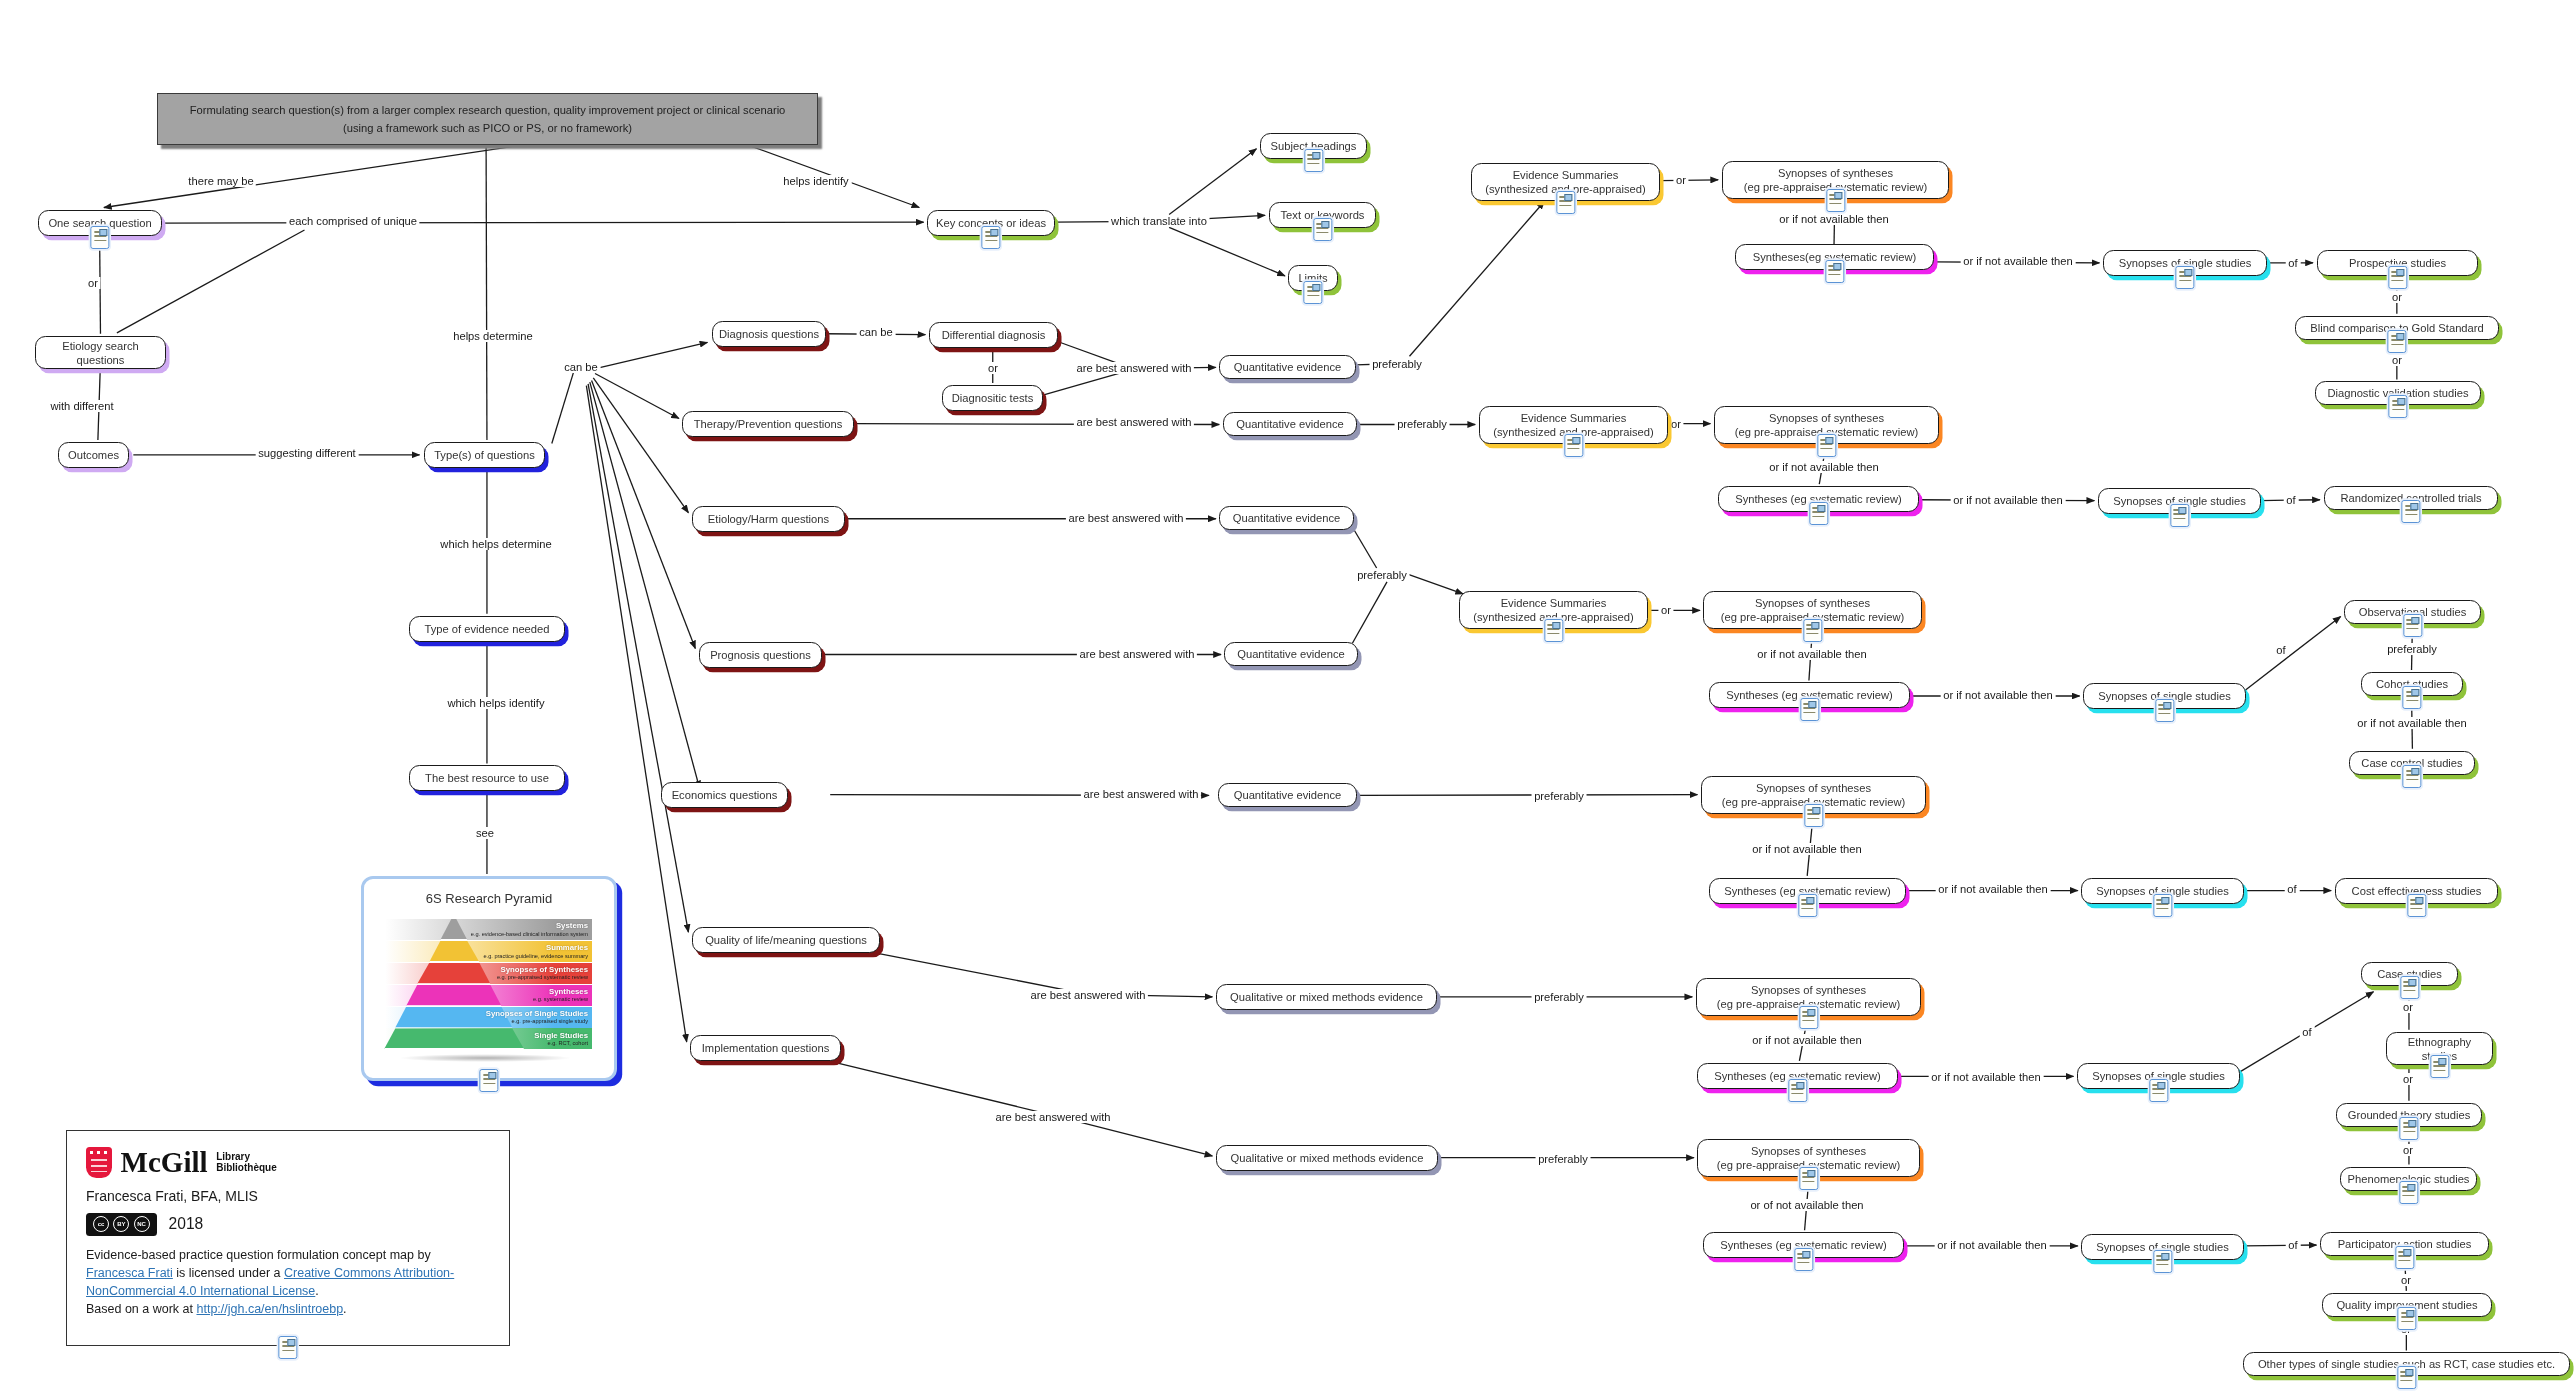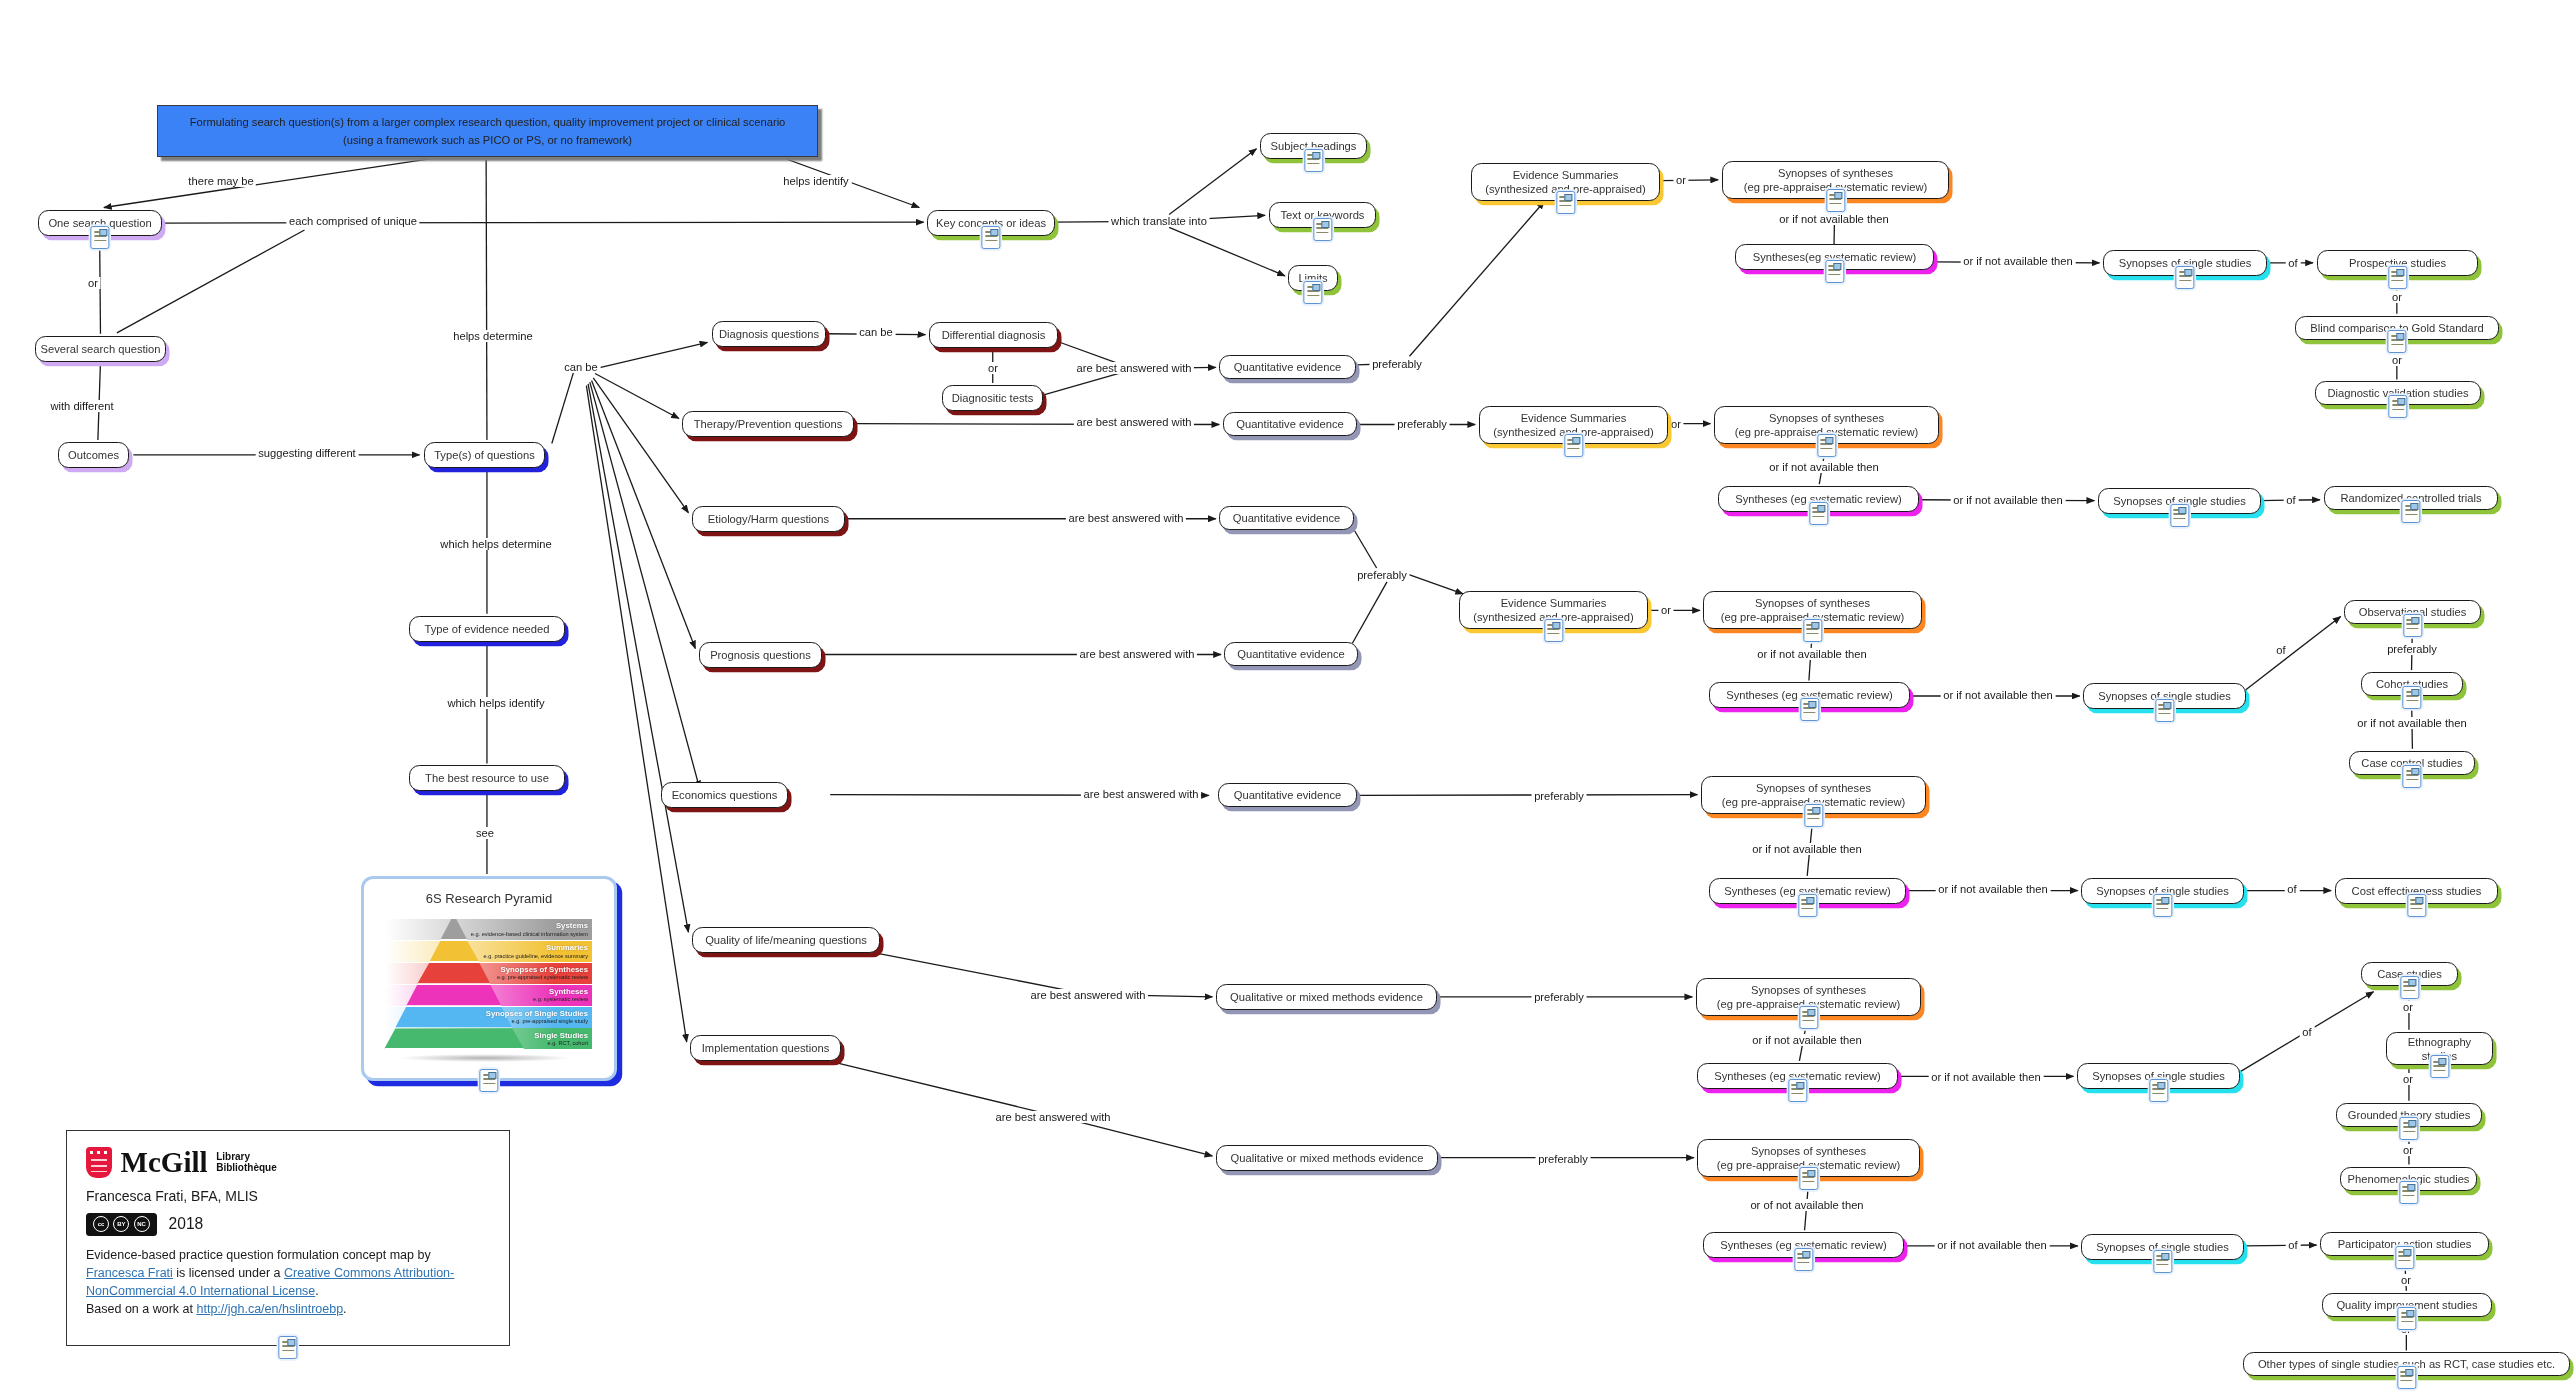--- a/index.html
+++ b/index.html
@@ -1,23 +1,23 @@
 <!DOCTYPE html>
 <html style="font-size:14px"><head>
 <meta charset="utf-8">
 <style>
   html,body{margin:0;padding:0;background:#fff;}
   #stage{position:relative;width:2576px;height:1392px;background:#ffffff;
          font-family:"Liberation Sans",sans-serif;overflow:hidden;}
   #edges{position:absolute;left:0;top:0;z-index:1;}
   h1#title{position:absolute;left:52px;top:15.6px;margin:0;font-size:29px;font-weight:bold;
            color:#000;letter-spacing:-0.4px;z-index:4;}
-  .top-box{position:absolute;left:157px;top:93px;width:659px;height:50px;background:#3b82f6;
+  .top-box{position:absolute;left:157px;top:93px;width:659px;height:50px;background:#a3a3a3;
            border:0.9px solid #3a3a3a;box-shadow:4.3px 4.3px 1.7px #7d7d7d;display:flex;flex-direction:column;
-           align-items:center;justify-content:center;gap:6px;font-size:11.2px;color:#222;z-index:3;text-align:center;margin-top:12px;}
+           align-items:center;justify-content:center;gap:6px;font-size:11.2px;color:#222;z-index:3;text-align:center;}
   .node{position:absolute;background:#fff;border:1.3px solid #1a1a1a;border-radius:10.4px;
         display:flex;align-items:center;justify-content:center;text-align:center;
         font-size:11.2px;color:#333;line-height:1.25;box-sizing:border-box;padding:1.7px 3.5px;z-index:3;}
   .node span{white-space:pre-line;}
   .edge-label{position:absolute;transform:translate(-50%,-50%);background:#fff;padding:0 2.6px;
         font-size:11.2px;color:#1a1a1a;white-space:nowrap;z-index:2;}
   .note-icon{position:absolute;left:50%;bottom:-14px;transform:translateX(-50%);width:17.3px;height:21px;
         background:#fdfefb;border:1.7px solid #5b93d5;border-radius:2.6px;box-shadow:0 0 0 1.7px #e8f0fb;z-index:5;}
   .note-icon::before{content:"";position:absolute;left:2.6px;right:2.6px;top:4.3px;height:12px;
         background:repeating-linear-gradient(#8a8a6a 0 1.7px,transparent 1.7px 4.3px);}
@@ -147,21 +147,21 @@
     <div>Formulating search question(s) from a larger complex research question, quality improvement project or clinical scenario</div>
     <div>(using a framework such as PICO or PS, or no framework)</div>
   </div>
 
   <div id="nodes-layer">
       <div class="node" style="left: 38px; top: 210px; width: 124px; min-height: 26px; box-shadow: rgb(207, 170, 242) 3.5px 4.3px 0px;">
         <span>One search question</span>
         <div class="note-icon"></div>
       </div>
       <div class="node" style="left: 35px; top: 336px; width: 131px; min-height: 26px; box-shadow: rgb(207, 170, 242) 3.5px 4.3px 0px;">
-        <span>Several search question</span>
+        <span>Etiology search questions</span>
       </div>
       <div class="node" style="left: 58px; top: 442px; width: 71px; min-height: 26px; box-shadow: rgb(207, 170, 242) 3.5px 4.3px 0px; text-align: center;">
         <span>Outcomes</span>
       </div>
       <div class="node" style="left: 927px; top: 210px; width: 128px; min-height: 26px; box-shadow: rgb(143, 195, 58) 3.5px 4.3px 0px;">
         <span>Key concepts or ideas</span>
         <div class="note-icon"></div>
       </div>
       <div class="node" style="left: 1260px; top: 133px; width: 107px; min-height: 26px; box-shadow: rgb(143, 195, 58) 3.5px 4.3px 0px;">
         <span>Subject headings</span>

